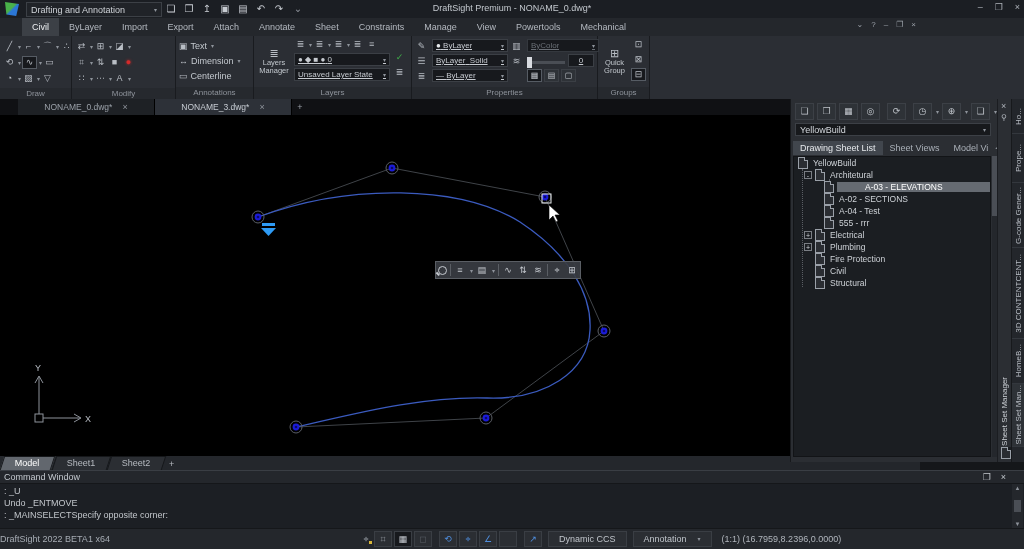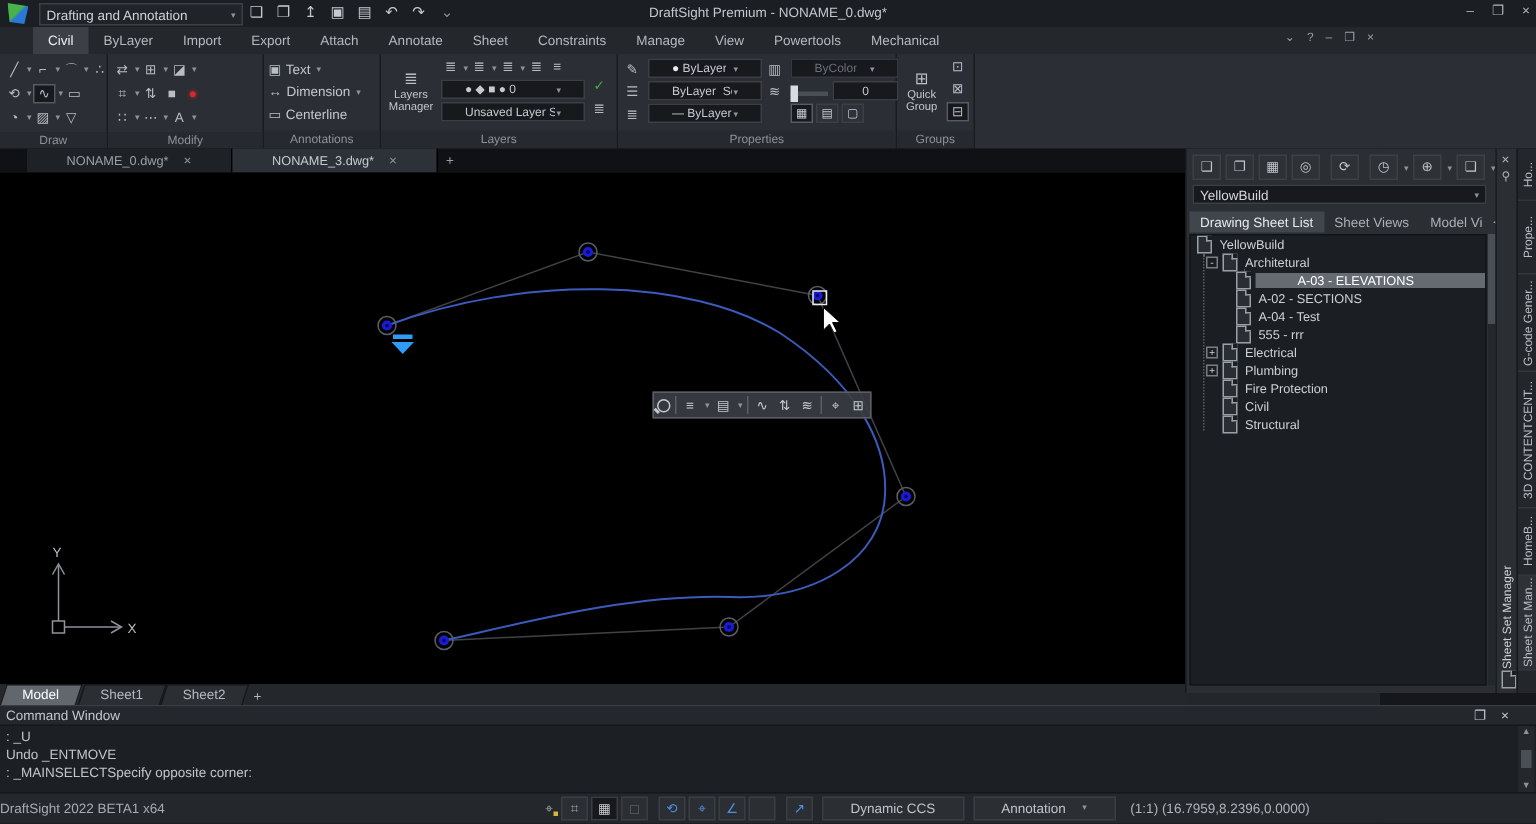--- a/index.html
+++ b/index.html
@@ -25,21 +25,21 @@
   #ribbon{left:0;top:36px;width:1024px;height:63px;background:#2b2e34;display:flex;}
   .rsec{height:63px;border-right:1px solid #191b1f;display:flex;flex-direction:column;box-sizing:border-box;}
   .rbody{flex:1;padding:2px 3px;}
   .rlabel{height:12px;line-height:12px;text-align:center;color:#8e939b;font-size:8px;background:#26292e;}
   .irow{display:flex;align-items:center;height:16px;gap:1px;}
   .sbtn{min-width:13px;height:13px;line-height:13px;text-align:center;font-size:9px;color:#b9bec5;}
   .sbtn.pressed{background:#17191d;border:1px solid #565c64;height:11px;line-height:11px;}
   .reddot{color:#d42a2a;text-shadow:0 0 3px #d42a2a;}
   .annrow{display:flex;align-items:center;height:15px;gap:3px;color:#c3c8ce;}
   .bigbtn{width:34px;display:flex;flex-direction:column;align-items:center;justify-content:center;color:#c3c8ce;font-size:7.5px;text-align:center;line-height:8px;gap:2px;}
-  .combo{background:#17191d;border:1px solid #3b3f45;height:11px;display:flex;align-items:center;padding:0 15px;justify-content:space-between;color:#c6cad0;font-size:8px;}
+  .combo{background:#17191d;border:1px solid #3b3f45;height:11px;display:flex;align-items:center;padding:0 3px;justify-content:space-between;color:#c6cad0;font-size:8px;text-decoration:underline;}
   .combo .val{white-space:nowrap;overflow:hidden;}
   .combo.disabled{color:#6a6f76;border-color:#34383e;}
   .pcol{display:flex;flex-direction:column;gap:2px;}
   .picon{width:13px;text-align:center;font-size:9px;color:#b9bec5;}
   .minitog{width:13px;height:11px;border:1px solid #3b3f45;background:#2e3237;text-align:center;line-height:11px;font-size:8px;}
   .minitog.on{background:#17191d;border-color:#565c64;}
   #slider{width:38px;height:3px;background:#4a4e55;position:relative;margin-top:4px;}
   #sliderthumb{position:absolute;left:0;top:-4px;width:5px;height:11px;background:#d8dbe0;}
   
   #doctabs{left:0;top:99px;width:1024px;height:16px;background:#101114;display:flex;padding-left:18px;box-sizing:border-box;}
@@ -96,21 +96,21 @@
   
   #statusbar{left:0;top:528px;width:1024px;height:21px;background:#24272c;border-top:1px solid #15171a;box-sizing:border-box;display:flex;align-items:center;}
   #statusleft{margin-left:0;color:#a6acb4;}
   #statusicons{position:absolute;left:360px;display:flex;gap:2px;align-items:center;}
   .stbtn{width:16px;height:14px;border:1px solid #3a3e44;background:#2b2e33;text-align:center;line-height:14px;font-size:9px;color:#9aa0a8;}
   .stbtn.grid{background:#17191d;color:#c6cad0;}
   .stbtn.blue{color:#4f8fe0;}
   .stbtn.dim{color:#5a5f66;}
   .marker{position:relative;width:12px;text-align:center;color:#9aa0a8;}
   .marker::after{content:"";position:absolute;right:0;bottom:1px;width:3px;height:3px;background:#d8b63a;}
-  .stword{height:14px;border:1px solid #3a3e44;background:#2b2e33;line-height:14px;padding:0 18px;color:#c0c5cb;margin-left:4px;}
+  .stword{height:14px;border:1px solid #3a3e44;background:#2b2e33;line-height:14px;padding:0 10px;color:#c0c5cb;margin-left:4px;}
   #annocombo{display:flex;align-items:center;gap:10px;}
   #coords{margin-left:8px;color:#b0b5bc;}
 </style>
 </head>
 <body>
 
 <div id="app">
 
   <div id="titlebar" class="abs">
     <div id="applogo" class="abs"></div>

